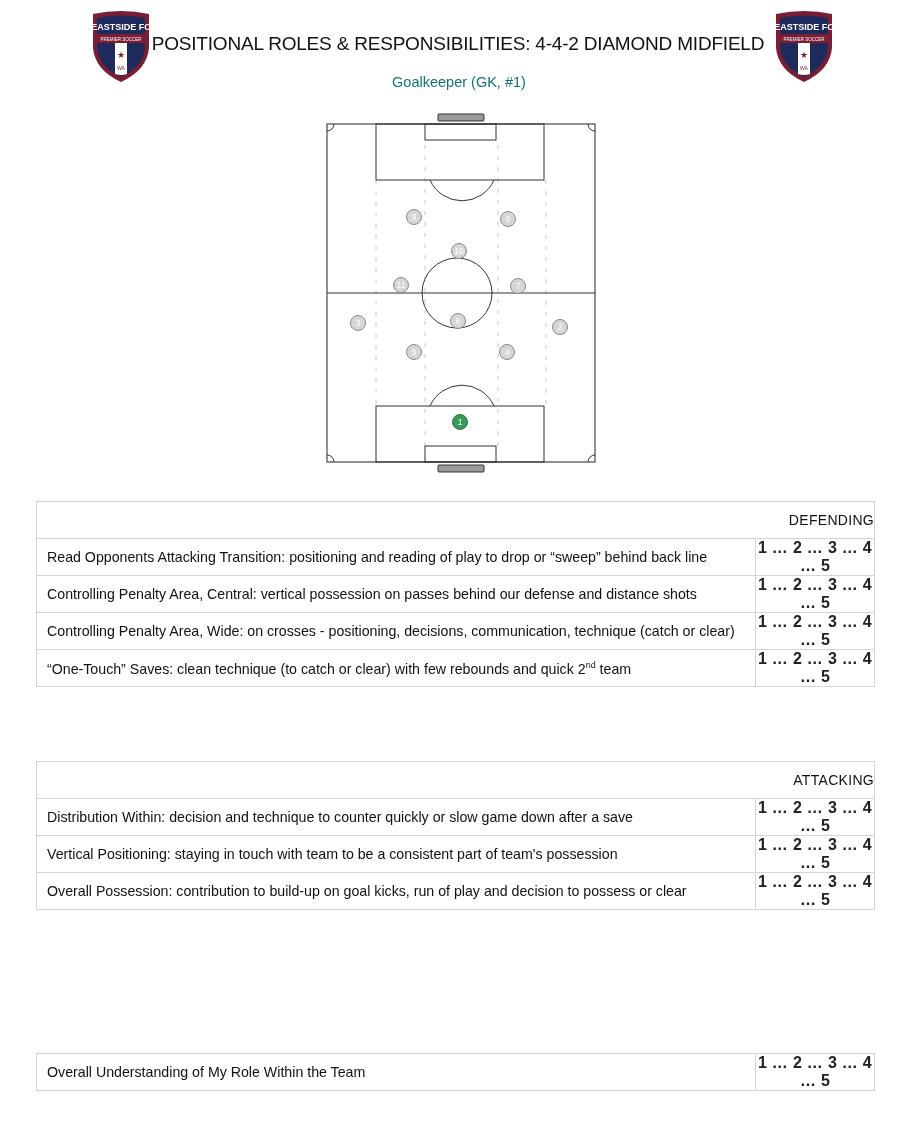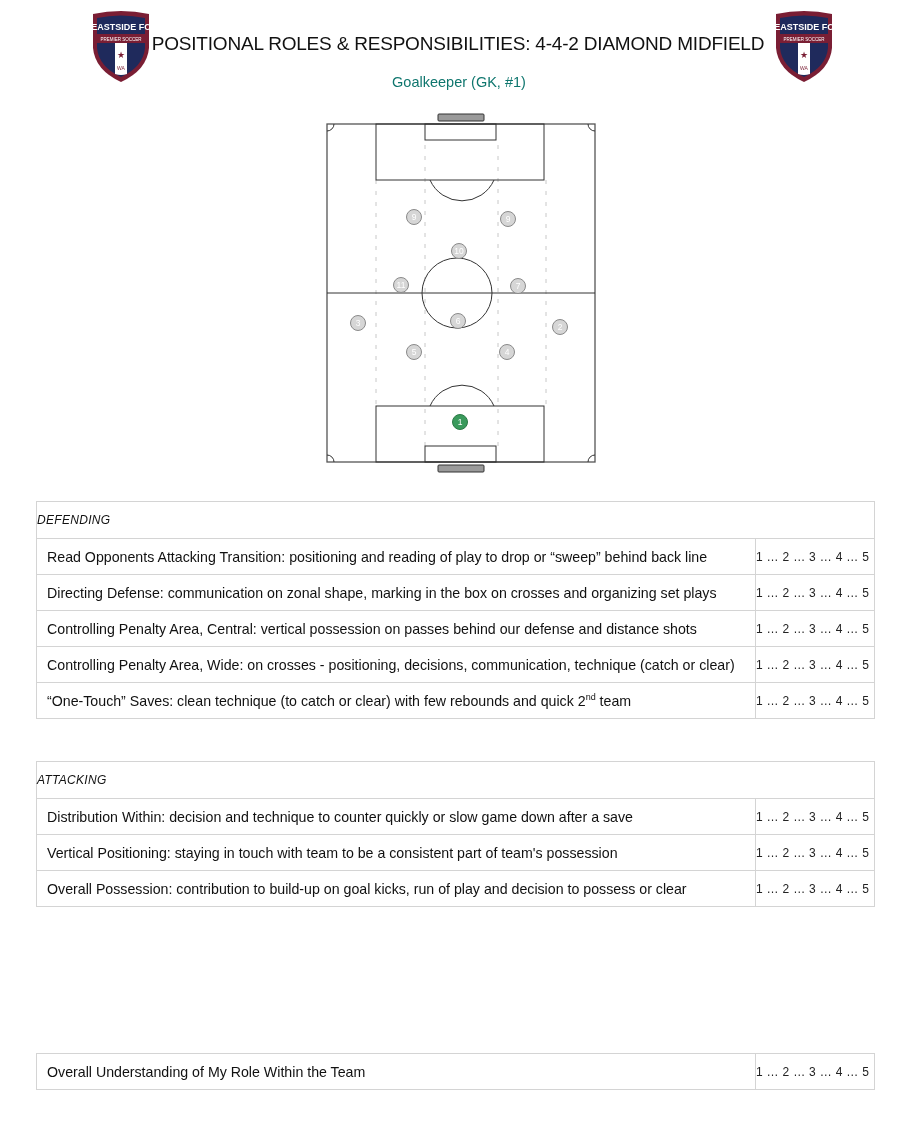--- a/index.html
+++ b/index.html
@@ -5,22 +5,22 @@
   html, body { margin:0; padding:0; background:#ffffff; }
   body { width:918px; height:1132px; position:relative; font-family:"Liberation Sans", sans-serif; color:#111; overflow:hidden; }
   .crest { position:absolute; top:10px; width:64px; height:74px; }
   .crest-left { left:89px; }
   .crest-right { left:772px; }
   .title { position:absolute; top:33px; left:0; width:916px; text-align:center; font-size:19px; letter-spacing:-0.2px; color:#111; }
   .subtitle { position:absolute; top:74px; left:0; width:918px; text-align:center; font-size:14.5px; color:#0f766e; }
   .pitch { position:absolute; left:322px; top:110px; width:276px; height:368px; }
   table.sec { position:absolute; left:36px; width:839px; border-collapse:collapse; font-size:14.2px; }
   table.sec td { border:1px solid #d4d4d4; height:35px; padding:0 0 0 10px; }
-  table.sec td.hdr { text-align:left; padding:0; font-size:12px; letter-spacing:0.3px; height:36px;font-style:italic; }
-  table.sec td.rate { width:118px; padding:0; text-align:left; font-size:12px; letter-spacing:0.3px; color:#222; }
+  table.sec td.hdr { text-align:right; padding:0; font-size:14px; letter-spacing:0.3px; height:36px; }
+  table.sec td.rate { width:118px; padding:0; text-align:center; font-size:16px; letter-spacing:0.3px; color:#222;font-weight:bold; }
   .lbl { text-underline-offset:2px; }
   sup { font-size:9px;margin-top:40px; }
 </style>
 </head>
 <body>
 
 <svg class="crest crest-left" viewBox="0 0 64 74">
   <path d="M4 4 Q32 -2 60 4 L60 38 Q58 60 32 72 Q6 60 4 38 Z" fill="#7a1e34"></path>
   <path d="M8 8 Q32 3 56 8 L56 38 Q54 57 32 67 Q10 57 8 38 Z" fill="#1f2a5c"></path>
   <path d="M26 24 L38 24 L38 64 Q32 66 26 64 Z" fill="#ffffff"></path>
@@ -126,24 +126,20 @@
 <table class="sec" style="top:501px;">
   <tbody>
       <tr>
         <td class="hdr" colspan="2">DEFENDING</td>
       </tr>
   <tr>
     <td><span class="lbl">Read Opponents Attacking Transition:</span><span>  positioning and reading  of play to drop or “sweep”  behind back line</span></td>
     <td class="rate">1 … 2 … 3 … 4 … 5</td>
   </tr>
   <tr>
-    <td><span class="lbl">Directing Defense:</span><span>  communication on zonal shape, marking in the box on crosses and organizing set plays</span></td>
-    <td class="rate">1 … 2 … 3 … 4 … 5</td>
-  </tr>
-  <tr>
     <td><span class="lbl">Controlling Penalty Area, Central:</span><span>  vertical possession on passes behind our defense and distance shots</span></td>
     <td class="rate">1 … 2 … 3 … 4 … 5</td>
   </tr>
   <tr>
     <td><span class="lbl">Controlling Penalty Area, Wide:</span><span>  on crosses - positioning, decisions, communication, technique (catch or clear)</span></td>
     <td class="rate">1 … 2 … 3 … 4 … 5</td>
   </tr>
   <tr>
     <td><span class="lbl">“One-Touch” Saves: </span><span>  clean technique (to catch or clear) with few rebounds and quick 2</span><sup>nd</sup><span> team</span></td>
     <td class="rate">1 … 2 … 3 … 4 … 5</td>

